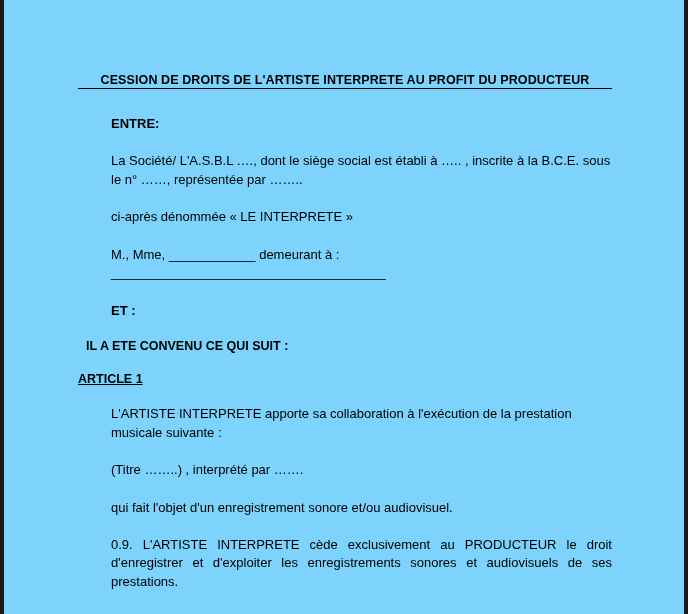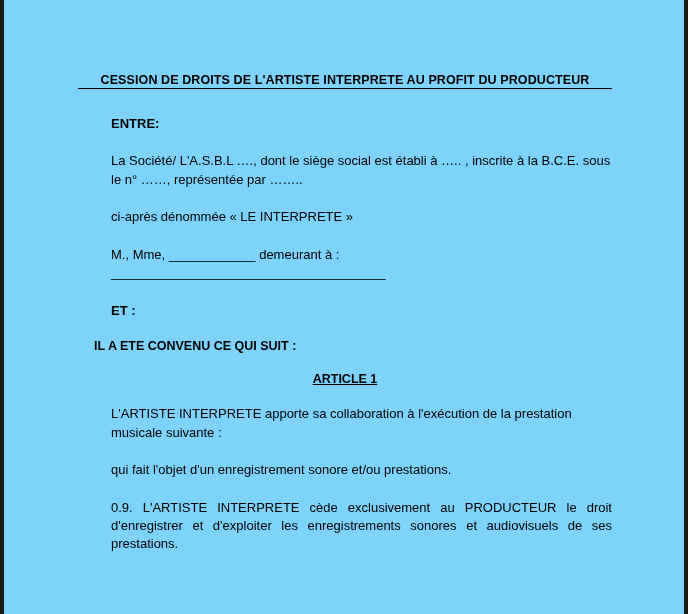--- a/index.html
+++ b/index.html
@@ -63,26 +63,25 @@
     padding-left: 33px;
   }
   .bold {
     font-weight: bold;
   }
   .heading {
     font-size: 12.5px;
     font-weight: bold;
     text-decoration: underline;
     margin: 0 0 19px 0;
-    text-align: center;
   }
   .subhead {
     font-size: 12.5px;
     font-weight: bold;
-    margin: 0 0 19px 16px;
+    margin: 0 0 19px 8px;
   }
   .just {
     text-align: justify;
   }
 </style>
 </head>
 <body>
 
 <div class="page">
 
@@ -103,22 +102,23 @@
 
     <div class="p bold">ET :</div>
 
 
     <div class="subhead">IL A ETE CONVENU CE QUI SUIT  :</div>
 
     <div class="heading">ARTICLE 1</div>
 
     <div class="p">L'ARTISTE INTERPRETE apporte sa collaboration à l'exécution de la prestation musicale suivante :</div>
 
+    <div class="p">(Titre ……..) , interprété par …….</div>
 
-    <div class="p">qui fait l'objet d'un enregistrement sonore et/ou prestations.</div>
+    <div class="p">qui fait l'objet d'un enregistrement sonore et/ou audiovisuel.</div>
 
 
     <div class="p just">0.9. L'ARTISTE INTERPRETE cède exclusivement au PRODUCTEUR le droit d'enregistrer et d'exploiter les enregistrements sonores et audiovisuels de ses prestations.</div>
 
     
 
     
 
   </div>
 </div>

